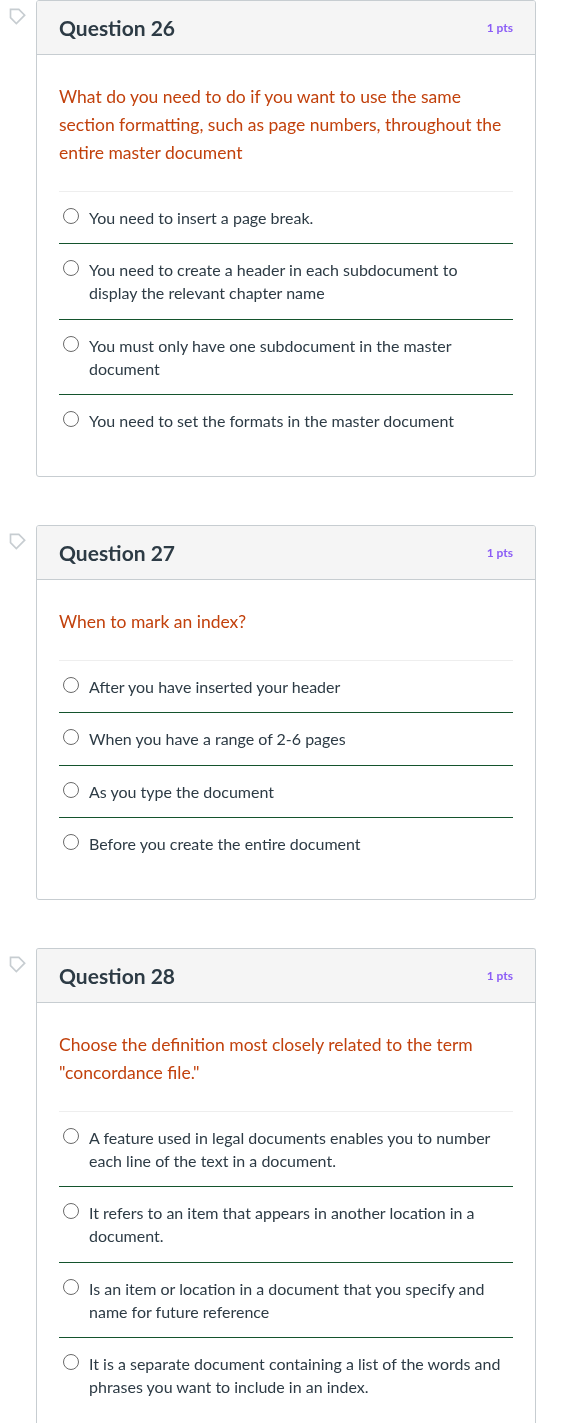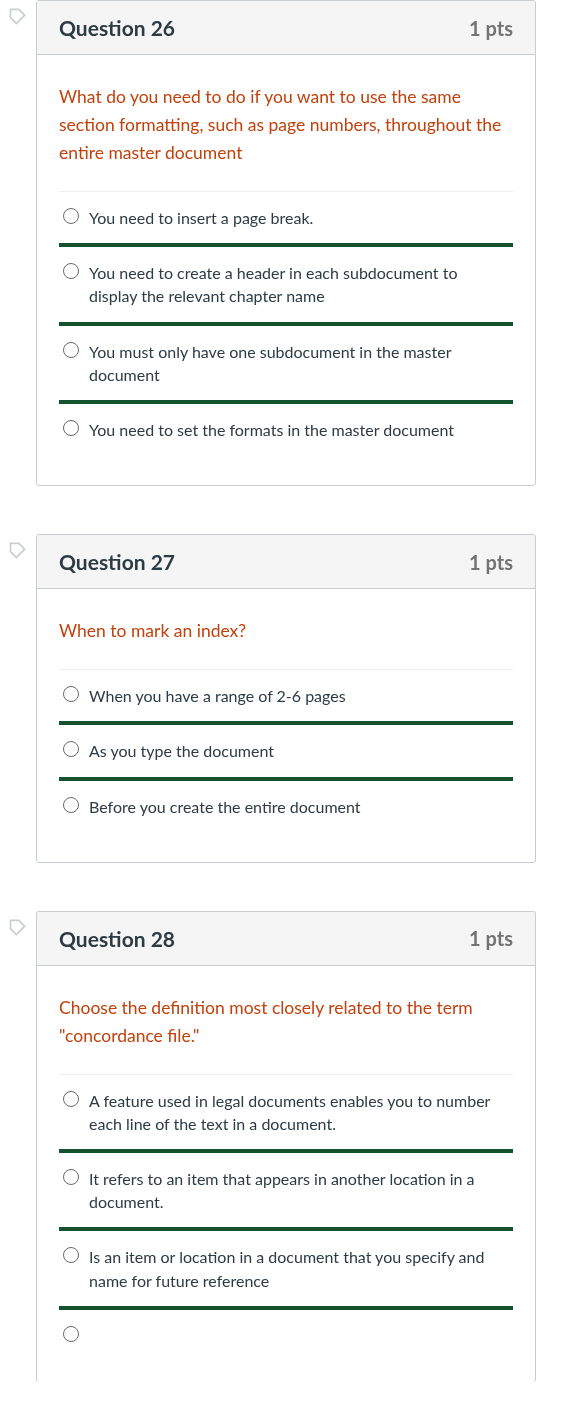--- a/index.html
+++ b/index.html
@@ -44,41 +44,41 @@
     border-bottom: 1px solid #c7cdd1;
     padding: 14px 22px;
     gap: 13px;
   }
   .q-title {
     font-size: 21px;
     font-weight: 700;
     color: #2d3b45;
   }
   .q-pts {
-    font-size: 20px;
+    font-size: 12px;
     font-weight: 700;
-    color: #737373;
+    color: #8b5cf6;
   }
   .card-body {
     padding: 28px 22px 30px 22px;
   }
   .prompt {
     font-size: 17.5px;
     line-height: 1.6;
     color: #c2410c;
     margin-bottom: 24px;
   }
   .options {
     border-top: 1px solid #eee;
   }
   .option {
     display: flex;
     align-items: flex-start;
     padding: 14px 4px;
-    border-bottom: 4px solid #14532d;
+    border-bottom: 1px solid #14532d;
     gap: 10px;
   }
   .option:last-child { border-bottom: none; }
   .radio {
     width: 16px;
     height: 16px;
     border: 1.5px solid #6a6a6a;
     border-radius: 50%;
     flex-shrink: 0;
     margin-top: 2px;
@@ -137,20 +137,24 @@
   <div class="card">
     <div class="card-header">
       <span class="q-title">Question 27</span>
       <span class="q-pts">1 pts</span>
     </div>
     <div class="card-body">
       <div class="prompt">When to mark an index?</div>
       <div class="options">
         <div class="option">
           <span class="radio"></span>
+          <span class="opt-text">After you have inserted your header</span>
+        </div>
+        <div class="option">
+          <span class="radio"></span>
           <span class="opt-text">When you have a range of 2-6 pages</span>
         </div>
         <div class="option">
           <span class="radio"></span>
           <span class="opt-text">As you type the document</span>
         </div>
         <div class="option">
           <span class="radio"></span>
           <span class="opt-text">Before you create the entire document</span>
         </div>
@@ -180,17 +184,18 @@
         <div class="option">
           <span class="radio"></span>
           <span class="opt-text">It refers to an item that appears in another location in a document.</span>
         </div>
         <div class="option">
           <span class="radio"></span>
           <span class="opt-text">Is an item or location in a document that you specify and name for future reference</span>
         </div>
         <div class="option">
           <span class="radio"></span>
+          <span class="opt-text">It is a separate document containing a list of the words and phrases you want to include in an index.</span>
         </div>
       </div>
     </div>
   </div>
 </div>
 
 </body></html>

